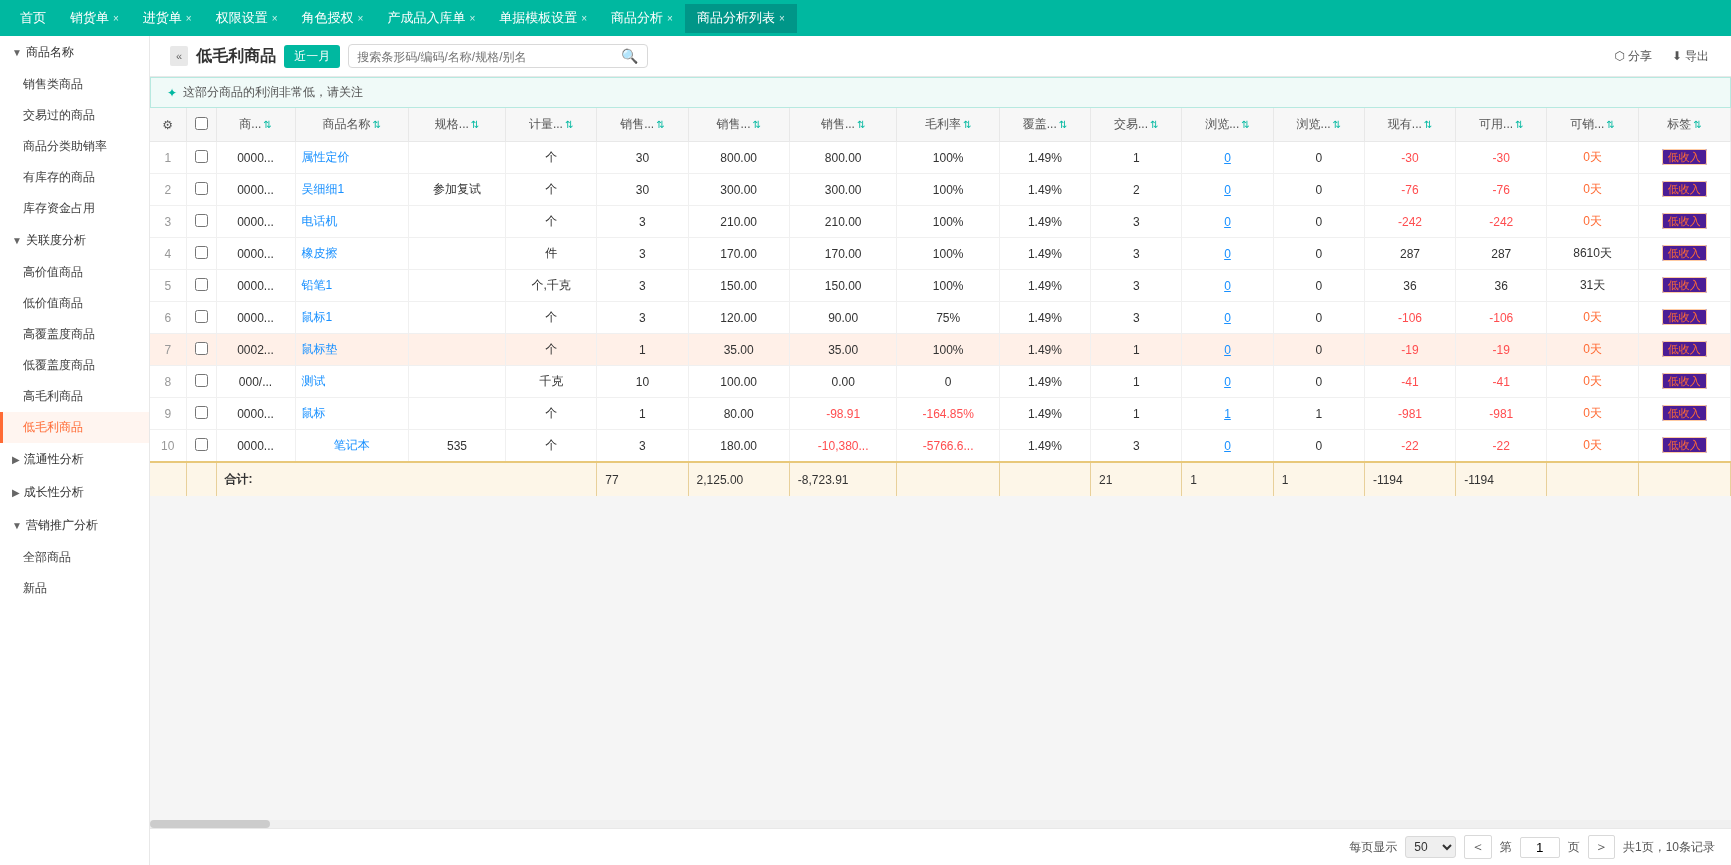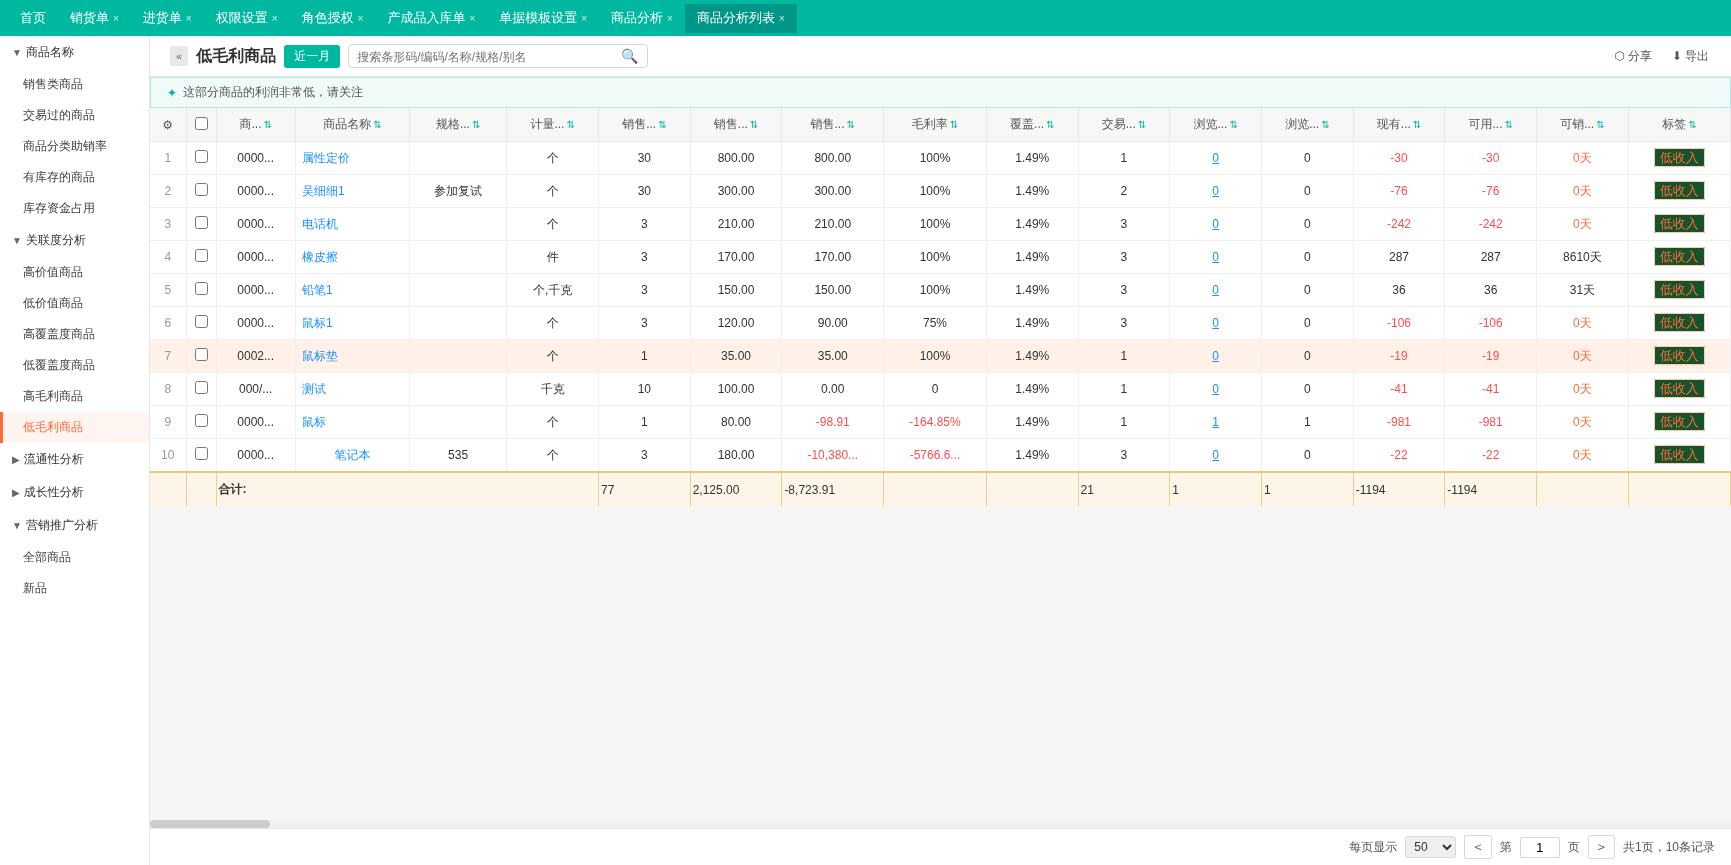--- a/index.html
+++ b/index.html
@@ -165,41 +165,41 @@
       background: #fff;
     }
     tbody tr.row-selected { background: #fff0e8; }
     tbody td {
       padding: 7px 6px;
       text-align: center;
       border-right: 1px solid #f0f0f0;
       white-space: nowrap;
     }
     .tag-badge {
-      background: #14532d;
+      background: #4c1d95;
       color: #ff6b35;
       border: 1px solid #ffcba4;
       padding: 1px 5px;
       border-radius: 2px;
-      font-size: 13px;
+      font-size: 11px;
     }
     .text-red { color: #ff4d4f; }
     .text-orange { color: #ff6b35; }
     .text-link { color: #1890ff; text-decoration: underline; cursor: pointer; }
     .row-num { color: #999; }
 
     
     .total-row {
       background: #fdf6e8;
       border-top: 2px solid #e8c87a;
     }
     .total-row td {
       font-weight: 500;
       color: #333;
-      padding: 8px 2px;
+      padding: 8px 8px;
       border-right: 1px solid #e8d09a;
     }
 
     
     .bottom-bar {
       background: #fff;
       border-top: 1px solid #e8e8e8;
       padding: 6px 16px;
       display: flex;
       align-items: center;

